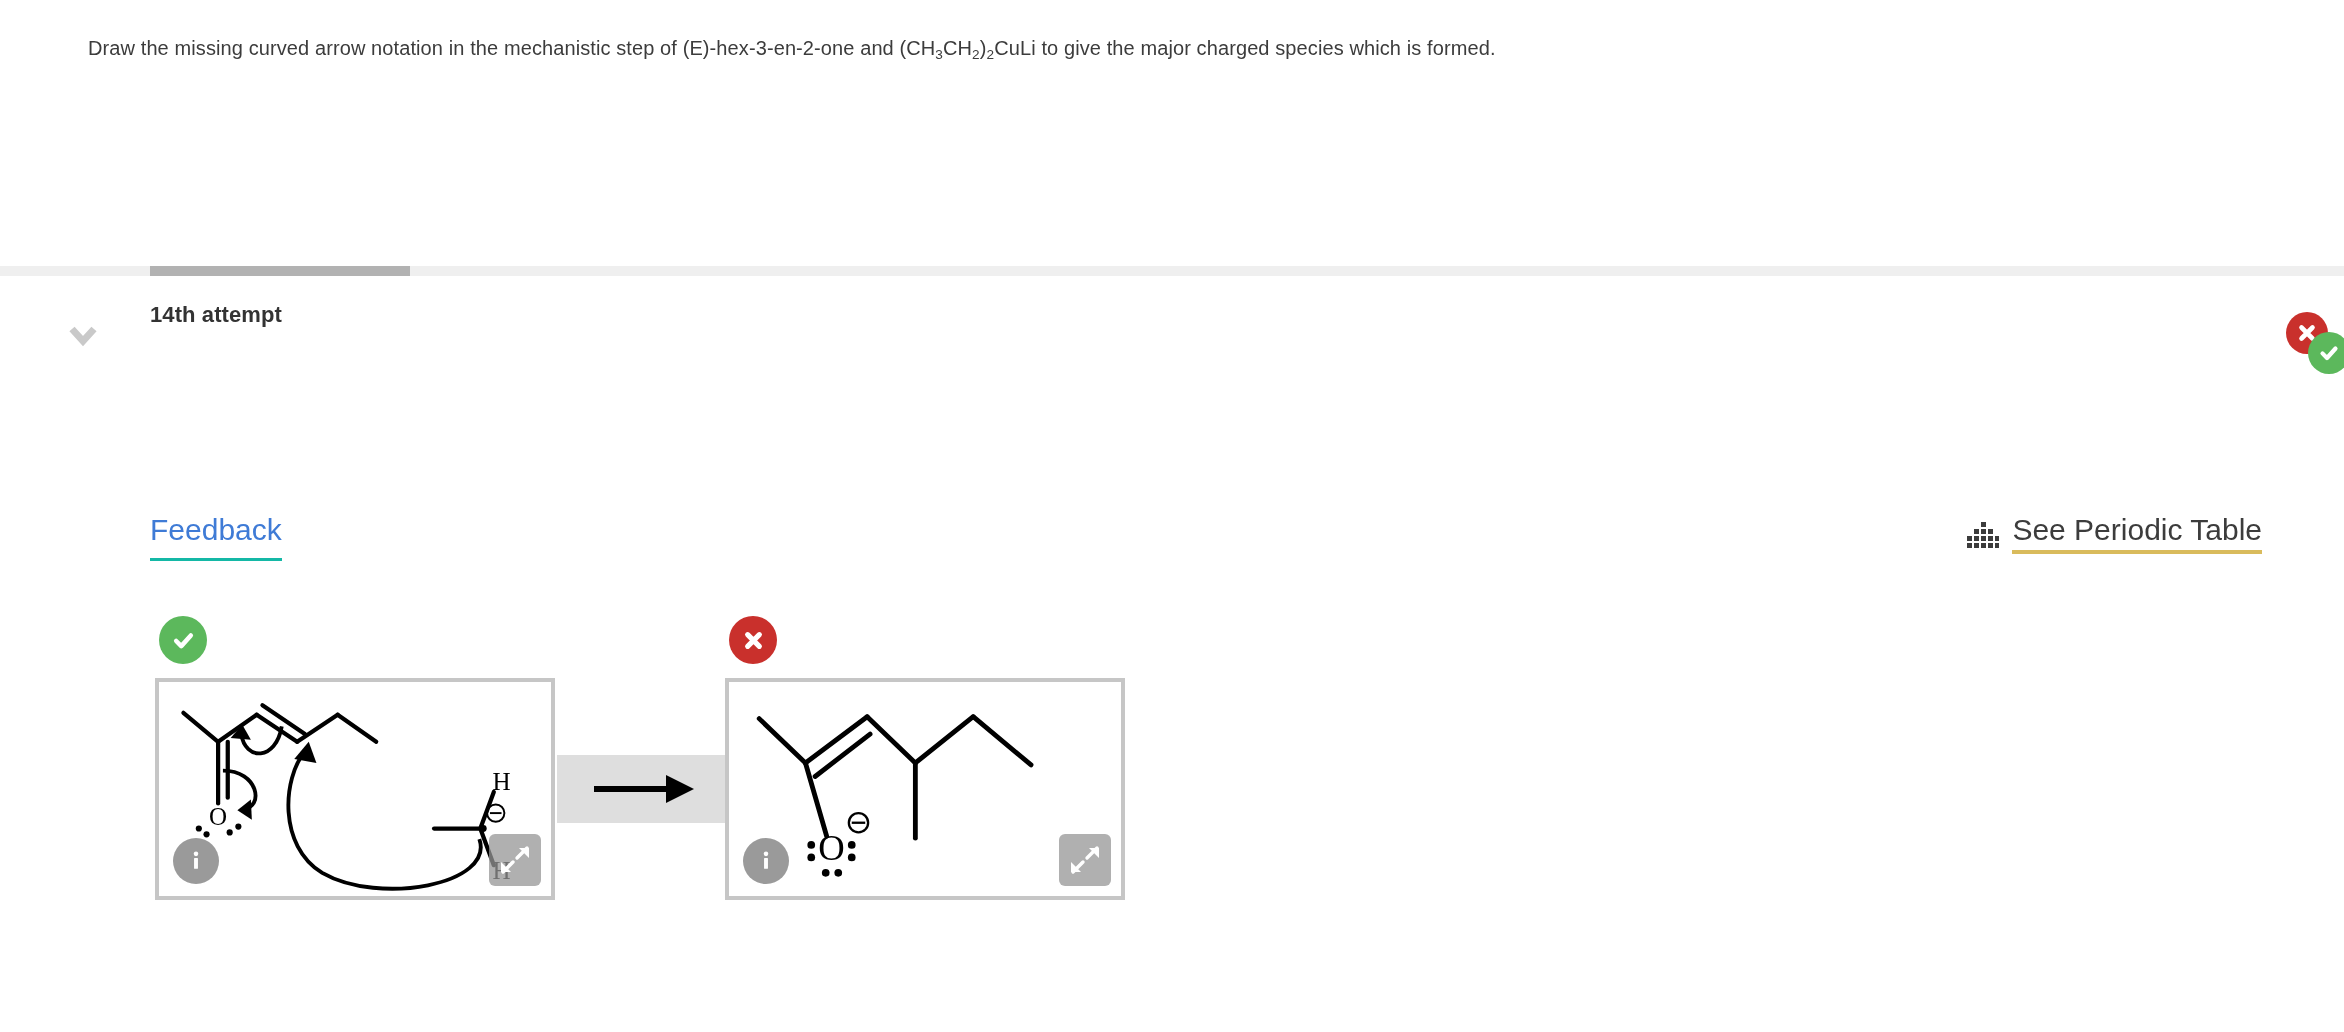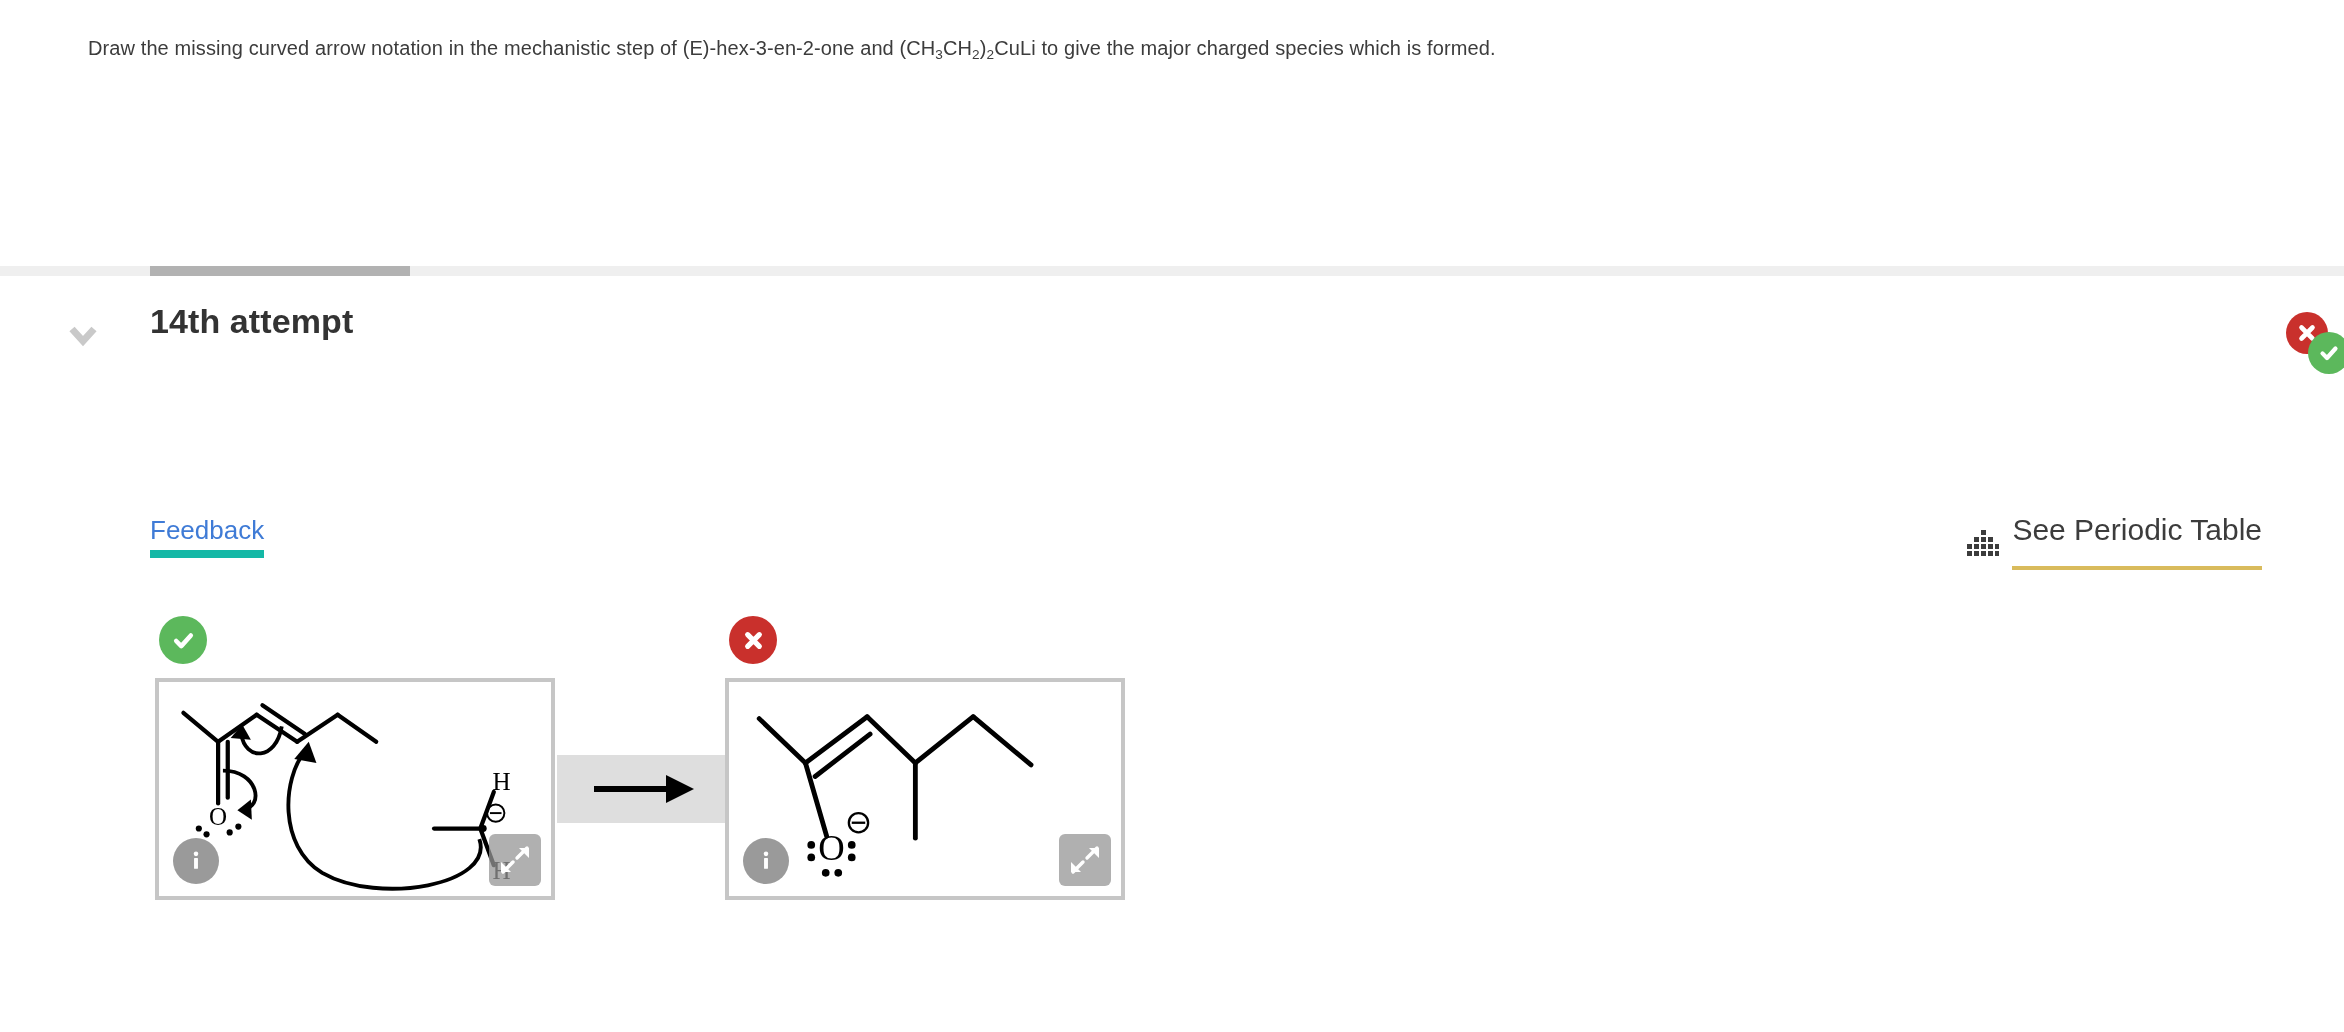--- a/index.html
+++ b/index.html
@@ -68,21 +68,21 @@
     top: 14px;
     width: 42px;
     height: 42px;
     cursor: pointer;
   }
   .chevron-toggle svg { display: block; }
   .attempt-title {
     position: absolute;
     left: 150px;
     top: 2px;
-    font-size: 34px;
+    font-size: 22px;
     font-weight: bold;
     color: #333333;
     letter-spacing: 0.1px;
   }
 
   
   .status-badges {
     position: absolute;
     right: 0px;
     top: 310px;
@@ -112,24 +112,25 @@
     height: 42px;
     background: #5cb85c;
     z-index: 2;
   }
 
   
   .feedback-link {
     position: absolute;
     left: 150px;
     top: 510px;
-    font-size: 26px;
+    font-size: 30px;
     color: #3f7bd6;
     text-decoration: none;
-    border-bottom: 8px solid #14b8a6;
+    border-bottom: 3px solid #14b8a6;
+    padding-bottom: 8px;
     cursor: pointer;
     line-height: 40px;
   }
   .periodic-link-wrap {
     position: absolute;
     right: 82px;
     top: 510px;
     display: flex;
     align-items: center;
     gap: 12px;
@@ -139,21 +140,21 @@
     width: 34px;
     height: 34px;
     flex: 0 0 auto;
     margin-top: 2px;
   }
   .periodic-icon svg { display: block; }
   .periodic-label {
     font-size: 30px;
     color: #3c3c3c;
     border-bottom: 4px solid #d9bb5c;
-    padding-bottom: 16px;
+    padding-bottom: 0;
     line-height: 40px;
   }
 
   
   .answer-area {
     position: absolute;
     left: 0;
     top: 600px;
     width: 2344px;
     height: 330px;

